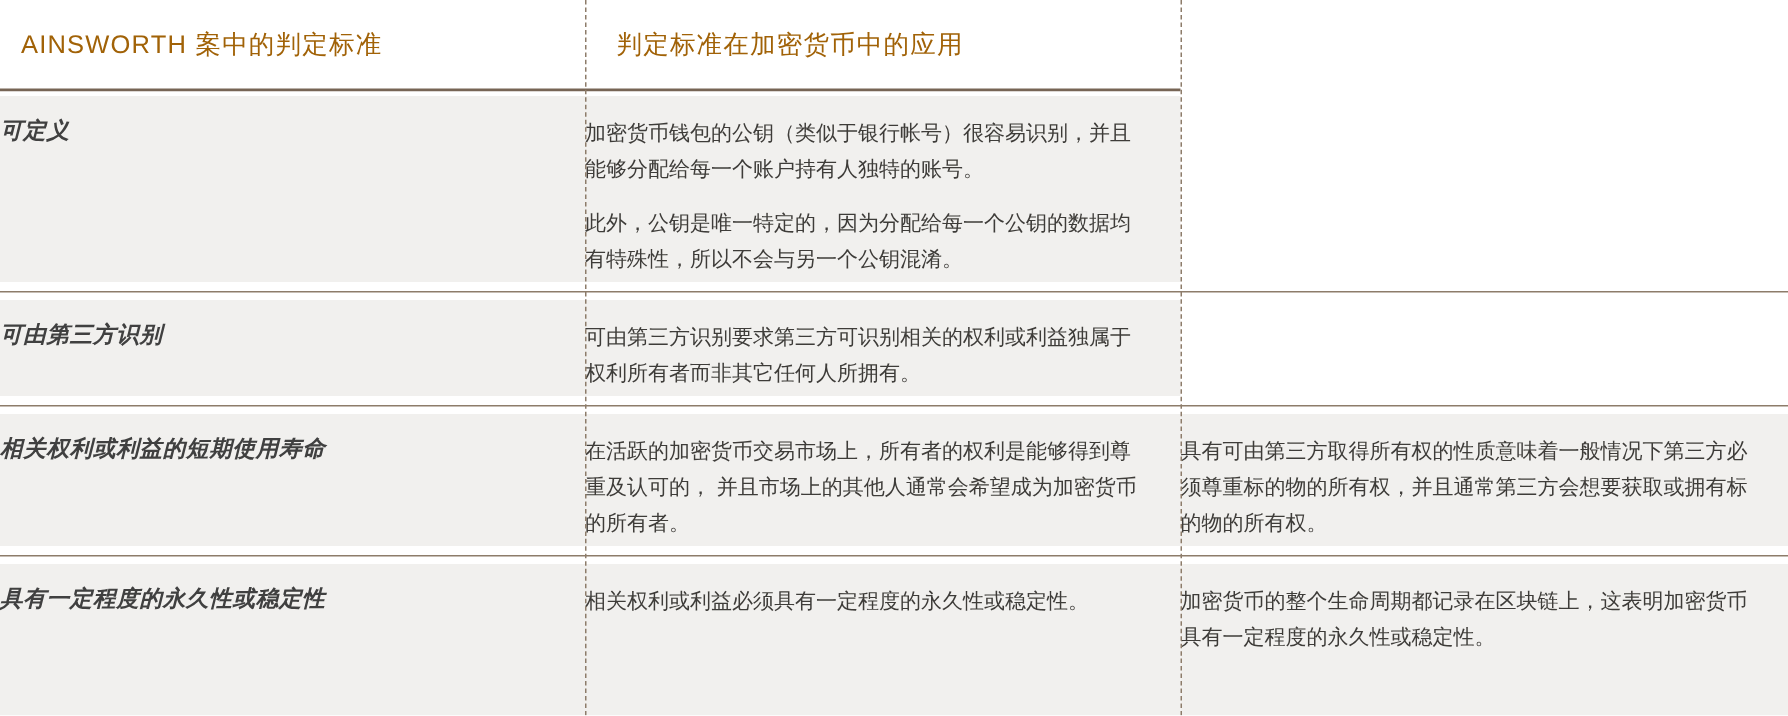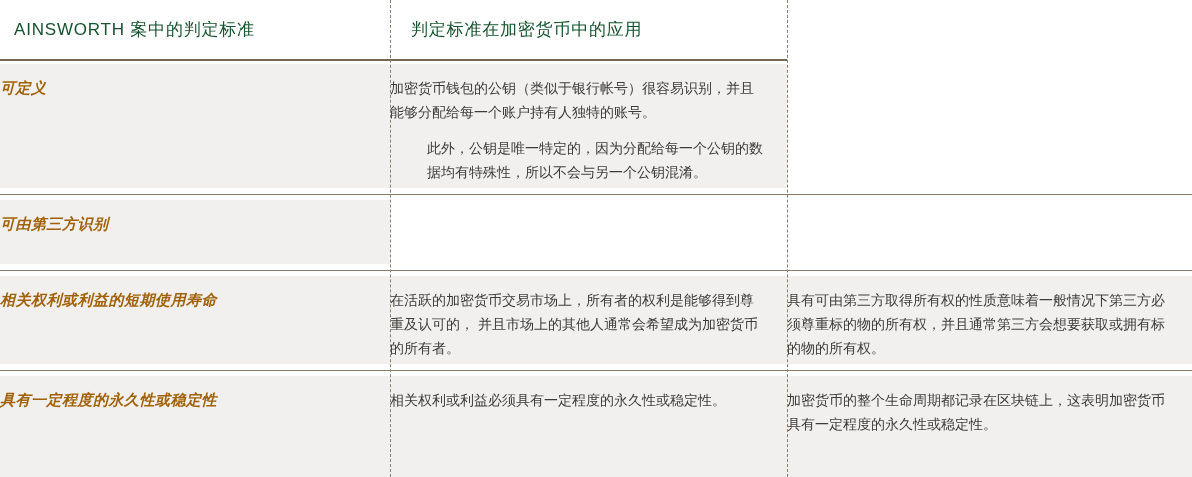--- a/index.html
+++ b/index.html
@@ -18,21 +18,21 @@
     width: 1192px;
   }
   .header-cell {
     height: 59px;
     display: flex;
     align-items: center;
     background: #ffffff;
     border-bottom: 2px solid #776555;
     font-size: 17px;
     letter-spacing: 0.8px;
-    color: #14532d;
+    color: #a16207;
     white-space: nowrap;
   }
   .c1 { padding-left: 14px; }
   .c2 { padding-left: 16px; }
   .c3 { padding-left: 21px; }
   
   .gap-top { grid-column: 1 / -1; height: 3px; background: #ffffff; }
   .row-sep {
     grid-column: 1 / -1;
     height: 12px;
@@ -48,25 +48,25 @@
     line-height: 24px;
   }
   .r1 { min-height: 108px; }
   .r2 { min-height: 48px; }
   .r3 { min-height: 72px; }
   .r4 { min-height: 96px; }
   .criterion {
     font-weight: bold;
     font-style: italic;
     font-size: 15px;
-    color: #a16207;
+    color: #404040;
     letter-spacing: 0.5px;
   }
   .body-cell p { margin: 0; }
-  .body-cell p + p { margin-top: 12px; margin-left: 37px; }
+  .body-cell p + p { margin-top: 12px; }
   
   .v-divider {
     position: absolute;
     top: 0;
     bottom: 0;
     width: 0;
     border-left: 1px dashed #8d7c6a;
   }
   .v-divider.d1 { left: 390px; }
   .v-divider.d2 { left: 787px; }
@@ -90,20 +90,23 @@
     <div class="body-cell c3 r1">
       <p>加密货币钱包的公钥（类似于银行帐号）很容易识别，并且能够分配给每一个账户持有人独特的账号。</p>
       <p>此外，公钥是唯一特定的，因为分配给每一个公钥的数据均有特殊性，所以不会与另一个公钥混淆。</p>
     </div>
 
     <div class="row-sep">
         <div class="line"></div>
       </div>
 
     <div class="body-cell c1 r2 criterion">可由第三方识别</div>
+    <div class="body-cell c2 r2">
+      <p>可由第三方识别要求第三方可识别相关的权利或利益独属于权利所有者而非其它任何人所拥有。</p>
+    </div>
 
     <div class="row-sep">
         <div class="line"></div>
       </div>
 
     <div class="body-cell c1 r3 criterion">相关权利或利益的短期使用寿命</div>
     <div class="body-cell c3 r3">
       <p>在活跃的加密货币交易市场上，所有者的权利是能够得到尊重及认可的， 并且市场上的其他人通常会希望成为加密货币的所有者。</p>
     </div>
     <div class="body-cell c2 r3">

